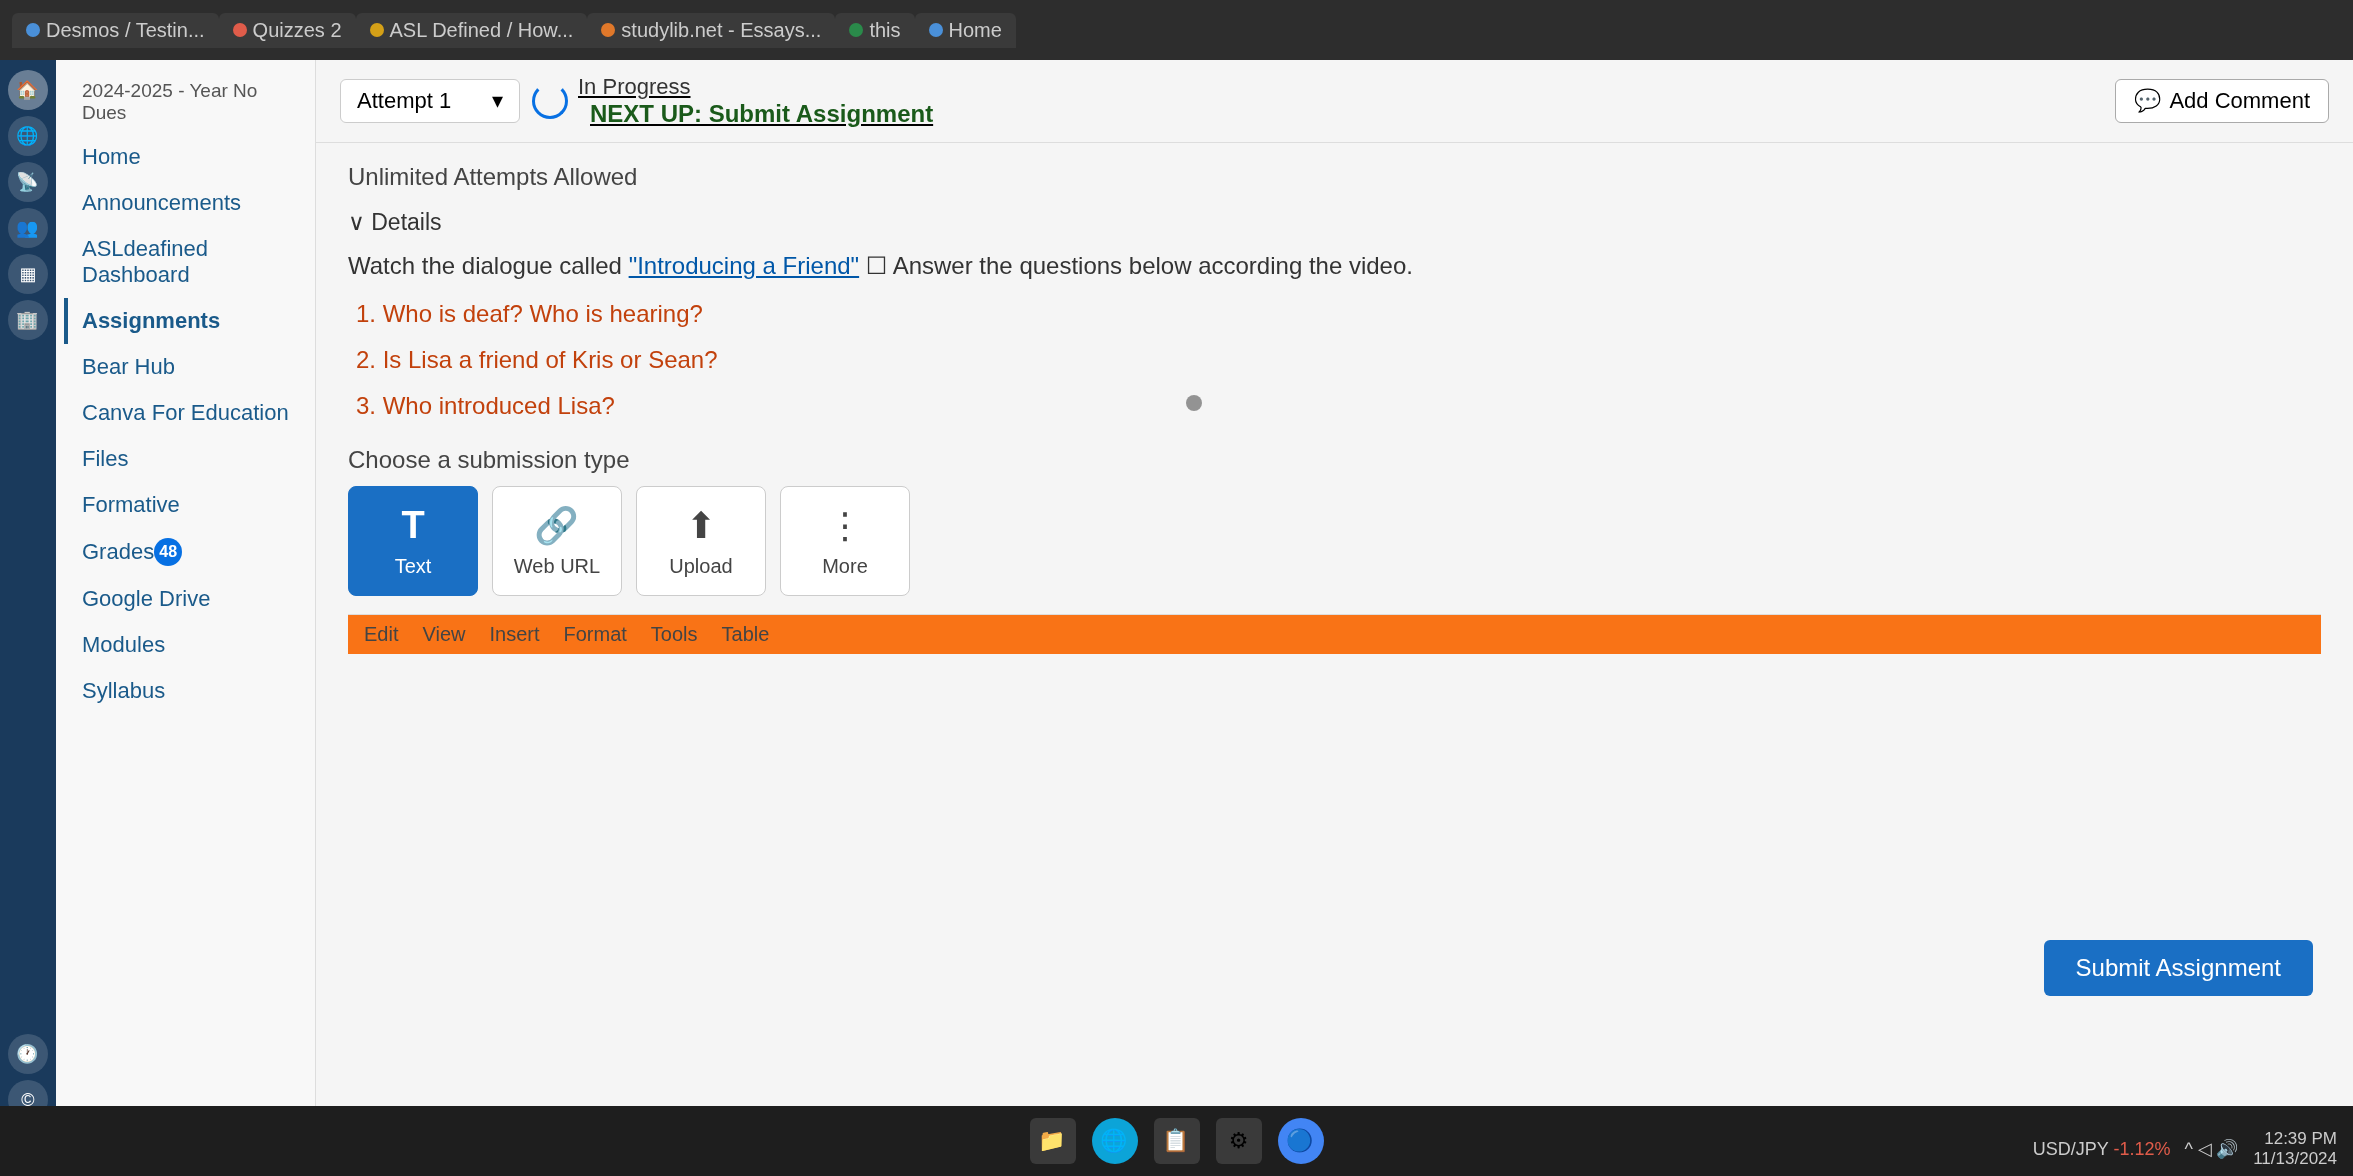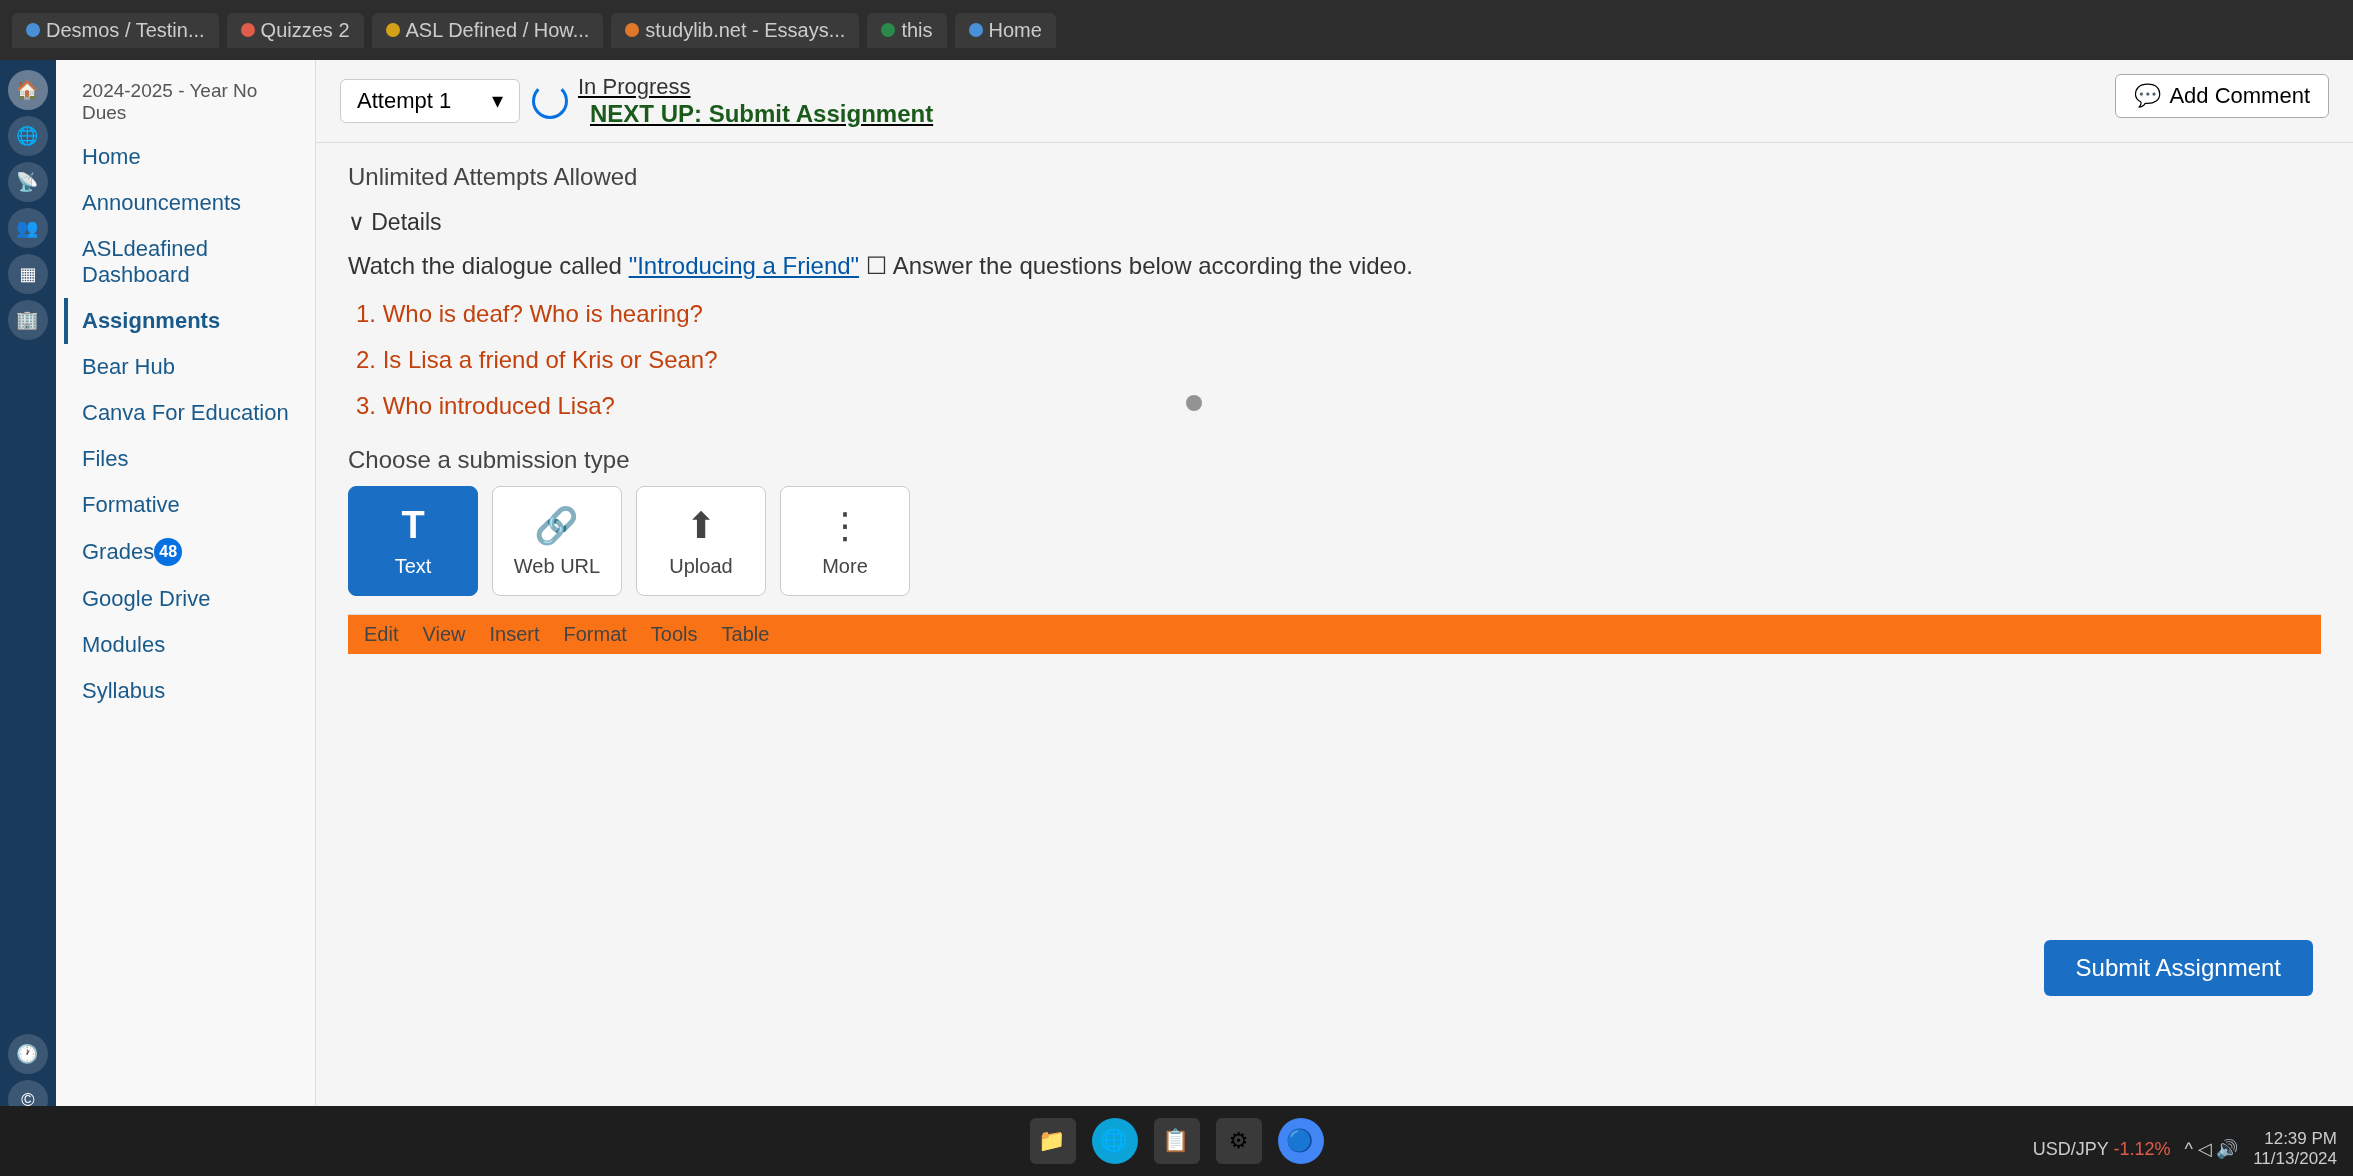--- a/index.html
+++ b/index.html
@@ -12,21 +12,20 @@
       position: relative;
     }
 
     
     .browser-chrome {
       background: #2d2d2d;
       height: 60px;
       display: flex;
       align-items: center;
       padding: 0 12px;
-      gap: 8px;
     }
     .browser-tab {
       background: #3a3a3a;
       color: #ccc;
       font-size: 20px;
       padding: 6px 14px;
       border-radius: 6px 6px 0 0;
       display: flex;
       align-items: center;
       gap: 6px;
@@ -131,21 +130,21 @@
       padding: 0;
       position: relative;
       overflow: auto;
     }
 
     
     .top-bar {
       background: #f5f5f5;
       padding: 14px 24px;
       display: flex;
-      align-items: flex-start;
+      align-items: center;
       justify-content: space-between;
       border-bottom: 1px solid #ddd;
     }
     .attempt-selector {
       display: flex;
       align-items: center;
       gap: 12px;
     }
     .attempt-dropdown {
       border: 1px solid #ccc;

